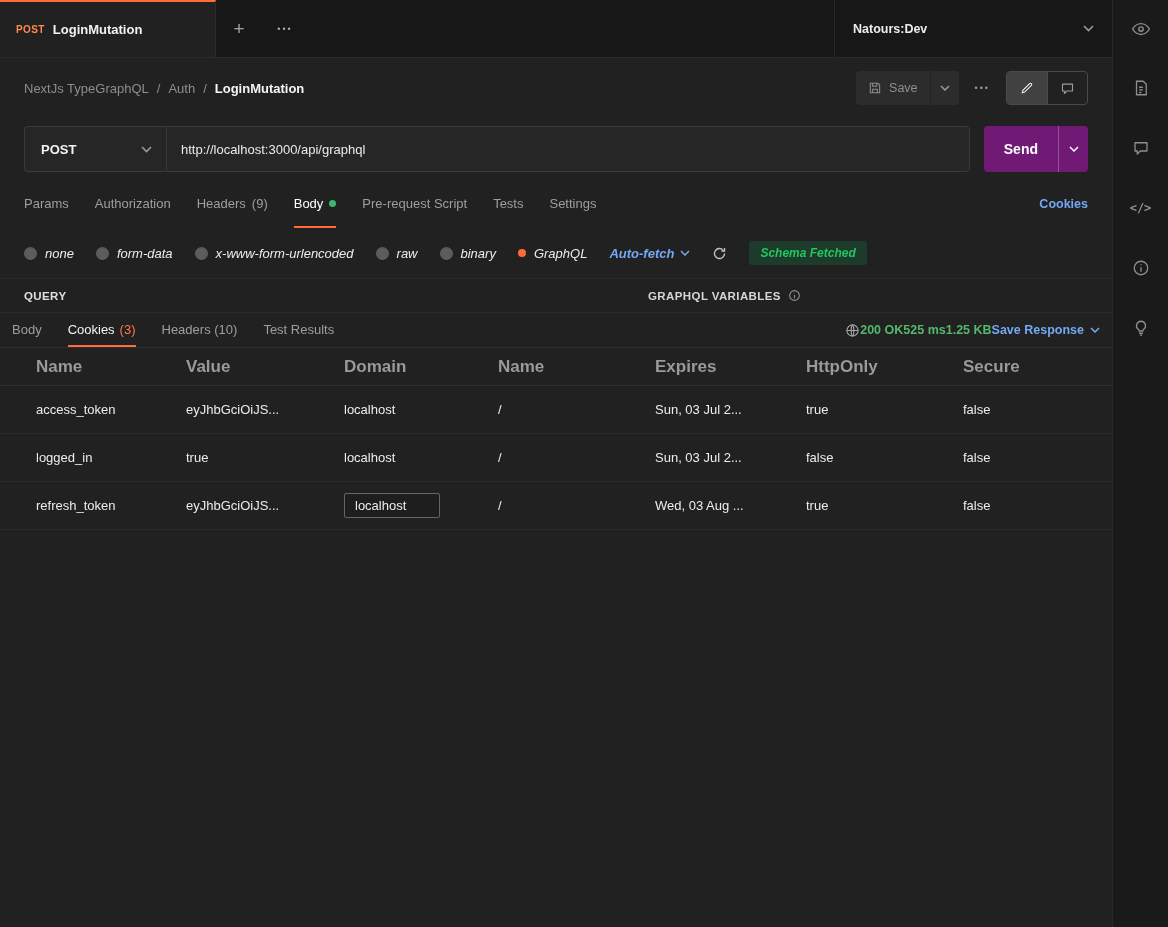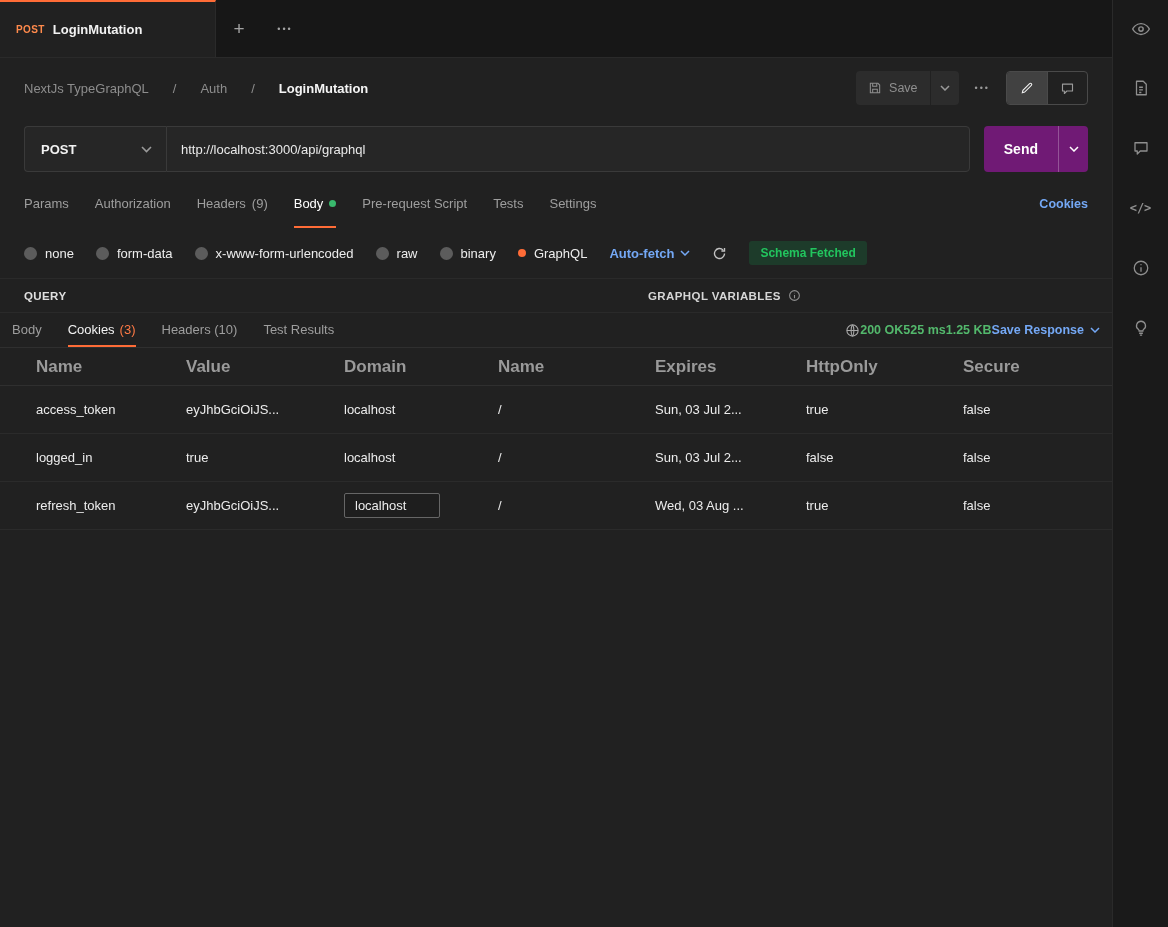--- a/index.html
+++ b/index.html
@@ -22,21 +22,21 @@
   .tb-btn { display:flex; align-items:center; justify-content:center; width:46px; color:#a2a2a2; cursor:pointer; }
   .tb-plus { font-size:19px; font-weight:400; }
   .tb-dots { font-size:9px; letter-spacing:2px; }
   .spacer { flex:1; }
   .env { width:278px; border-left:1px solid #2a2a2a; display:flex; align-items:center; justify-content:space-between;
          padding:0 18px; color:#ececec; font-size:12.5px; font-weight:600; cursor:pointer; }
   .chev { display:inline-flex; color:#9a9a9a; }
 
   
   .crumbrow { flex:0 0 60px; display:flex; align-items:center; padding:0 24px; }
-  .crumbs { display:flex; align-items:center; gap:24px; font-size:13px; color:#8d8d8d; }
+  .crumbs { display:flex; align-items:center; gap:8px; font-size:13px; color:#8d8d8d; }
   .crumb { cursor:pointer; }
   .crumb-last { color:#f5f5f5; font-weight:700; }
   .crumb-actions { margin-left:auto; display:flex; align-items:center; gap:16px; }
   .save-btn { display:flex; align-items:stretch; background:#2c2c2c; border-radius:4px; overflow:hidden;
               color:#8f8f8f; font-size:12.5px; cursor:pointer; }
   .save-main { display:flex; align-items:center; gap:7px; padding:0 12px; height:34px; }
   .save-chev { display:flex; align-items:center; padding:0 9px; border-left:1px solid #212121; }
   .more-btn { color:#9a9a9a; font-size:9px; letter-spacing:2px; cursor:pointer; }
   .pane-toggle { display:flex; border:1px solid #4a4a4a; border-radius:4px; overflow:hidden; }
   .pt-btn { width:40px; height:32px; display:flex; align-items:center; justify-content:center; color:#9a9a9a; cursor:pointer; }
@@ -59,21 +59,21 @@
 
   
   .rtabs { flex:0 0 48px; display:flex; align-items:stretch; padding:0 24px; gap:26px; font-size:13px; color:#9e9e9e; }
   .rtab { display:flex; align-items:center; gap:6px; cursor:pointer; border-bottom:2px solid transparent; }
   .rtab.active { color:#fff; border-bottom-color:#ff6c37; }
   .gdot { width:7px; height:7px; border-radius:50%; background:#39b96d; }
   .cookies-link { margin-left:auto; display:flex; align-items:center; color:#74a8f5; font-weight:700;
                   font-size:12.5px; cursor:pointer; }
 
   
-  .modes { flex:0 0 50px; display:flex; align-items:center; padding:0 24px; gap:22px; font-size:13px; color:#ededed; }
+  .modes { flex:0 0 50px; display:flex; align-items:center; padding:0 24px; gap:22px; font-size:13px; color:#ededed;font-style:italic; }
   .mode { display:flex; align-items:center; gap:8px; cursor:pointer; }
   .radio { width:13px; height:13px; border-radius:50%; background:#5c5c5c; flex:0 0 auto; }
   .radio.sel { width:7px; height:7px; background:transparent; border:4px solid #ff6c37; }
   .autofetch { display:flex; align-items:center; gap:6px; color:#74a8f5; font-weight:700; cursor:pointer; }
   .autofetch .chev { color:#74a8f5; }
   .refresh-btn { display:flex; align-items:center; color:#c2c2c2; cursor:pointer; }
   .badge { background:#1d3b2a; color:#22c55e; font-size:12px; font-weight:700; padding:5px 11px;
            border-radius:3px; }
 
   
@@ -126,20 +126,28 @@
         <span class="tmethod">POST</span>
         <span class="ttitle">LoginMutation</span>
       </div>
       <div class="tb-btn tb-plus">
         <span>+</span>
       </div>
       <div class="tb-btn tb-dots">
         <span>•••</span>
       </div>
       <div class="spacer"></div>
+      <div class="env">
+        <span>Natours:Dev</span>
+        <span class="chev">
+          <svg width="11" height="7" viewBox="0 0 11 7" fill="none" stroke="currentColor" stroke-width="1.6">
+              <path d="M1 1l4.5 4.5L10 1"></path>
+            </svg>
+        </span>
+      </div>
     </div>
 
     <div class="crumbrow">
       <div class="crumbs">
         <span class="crumb">NextJs TypeGraphQL</span>
         <span>/</span>
         <span class="crumb">Auth</span>
         <span>/</span>
         <span class="crumb-last">LoginMutation</span>
       </div>

